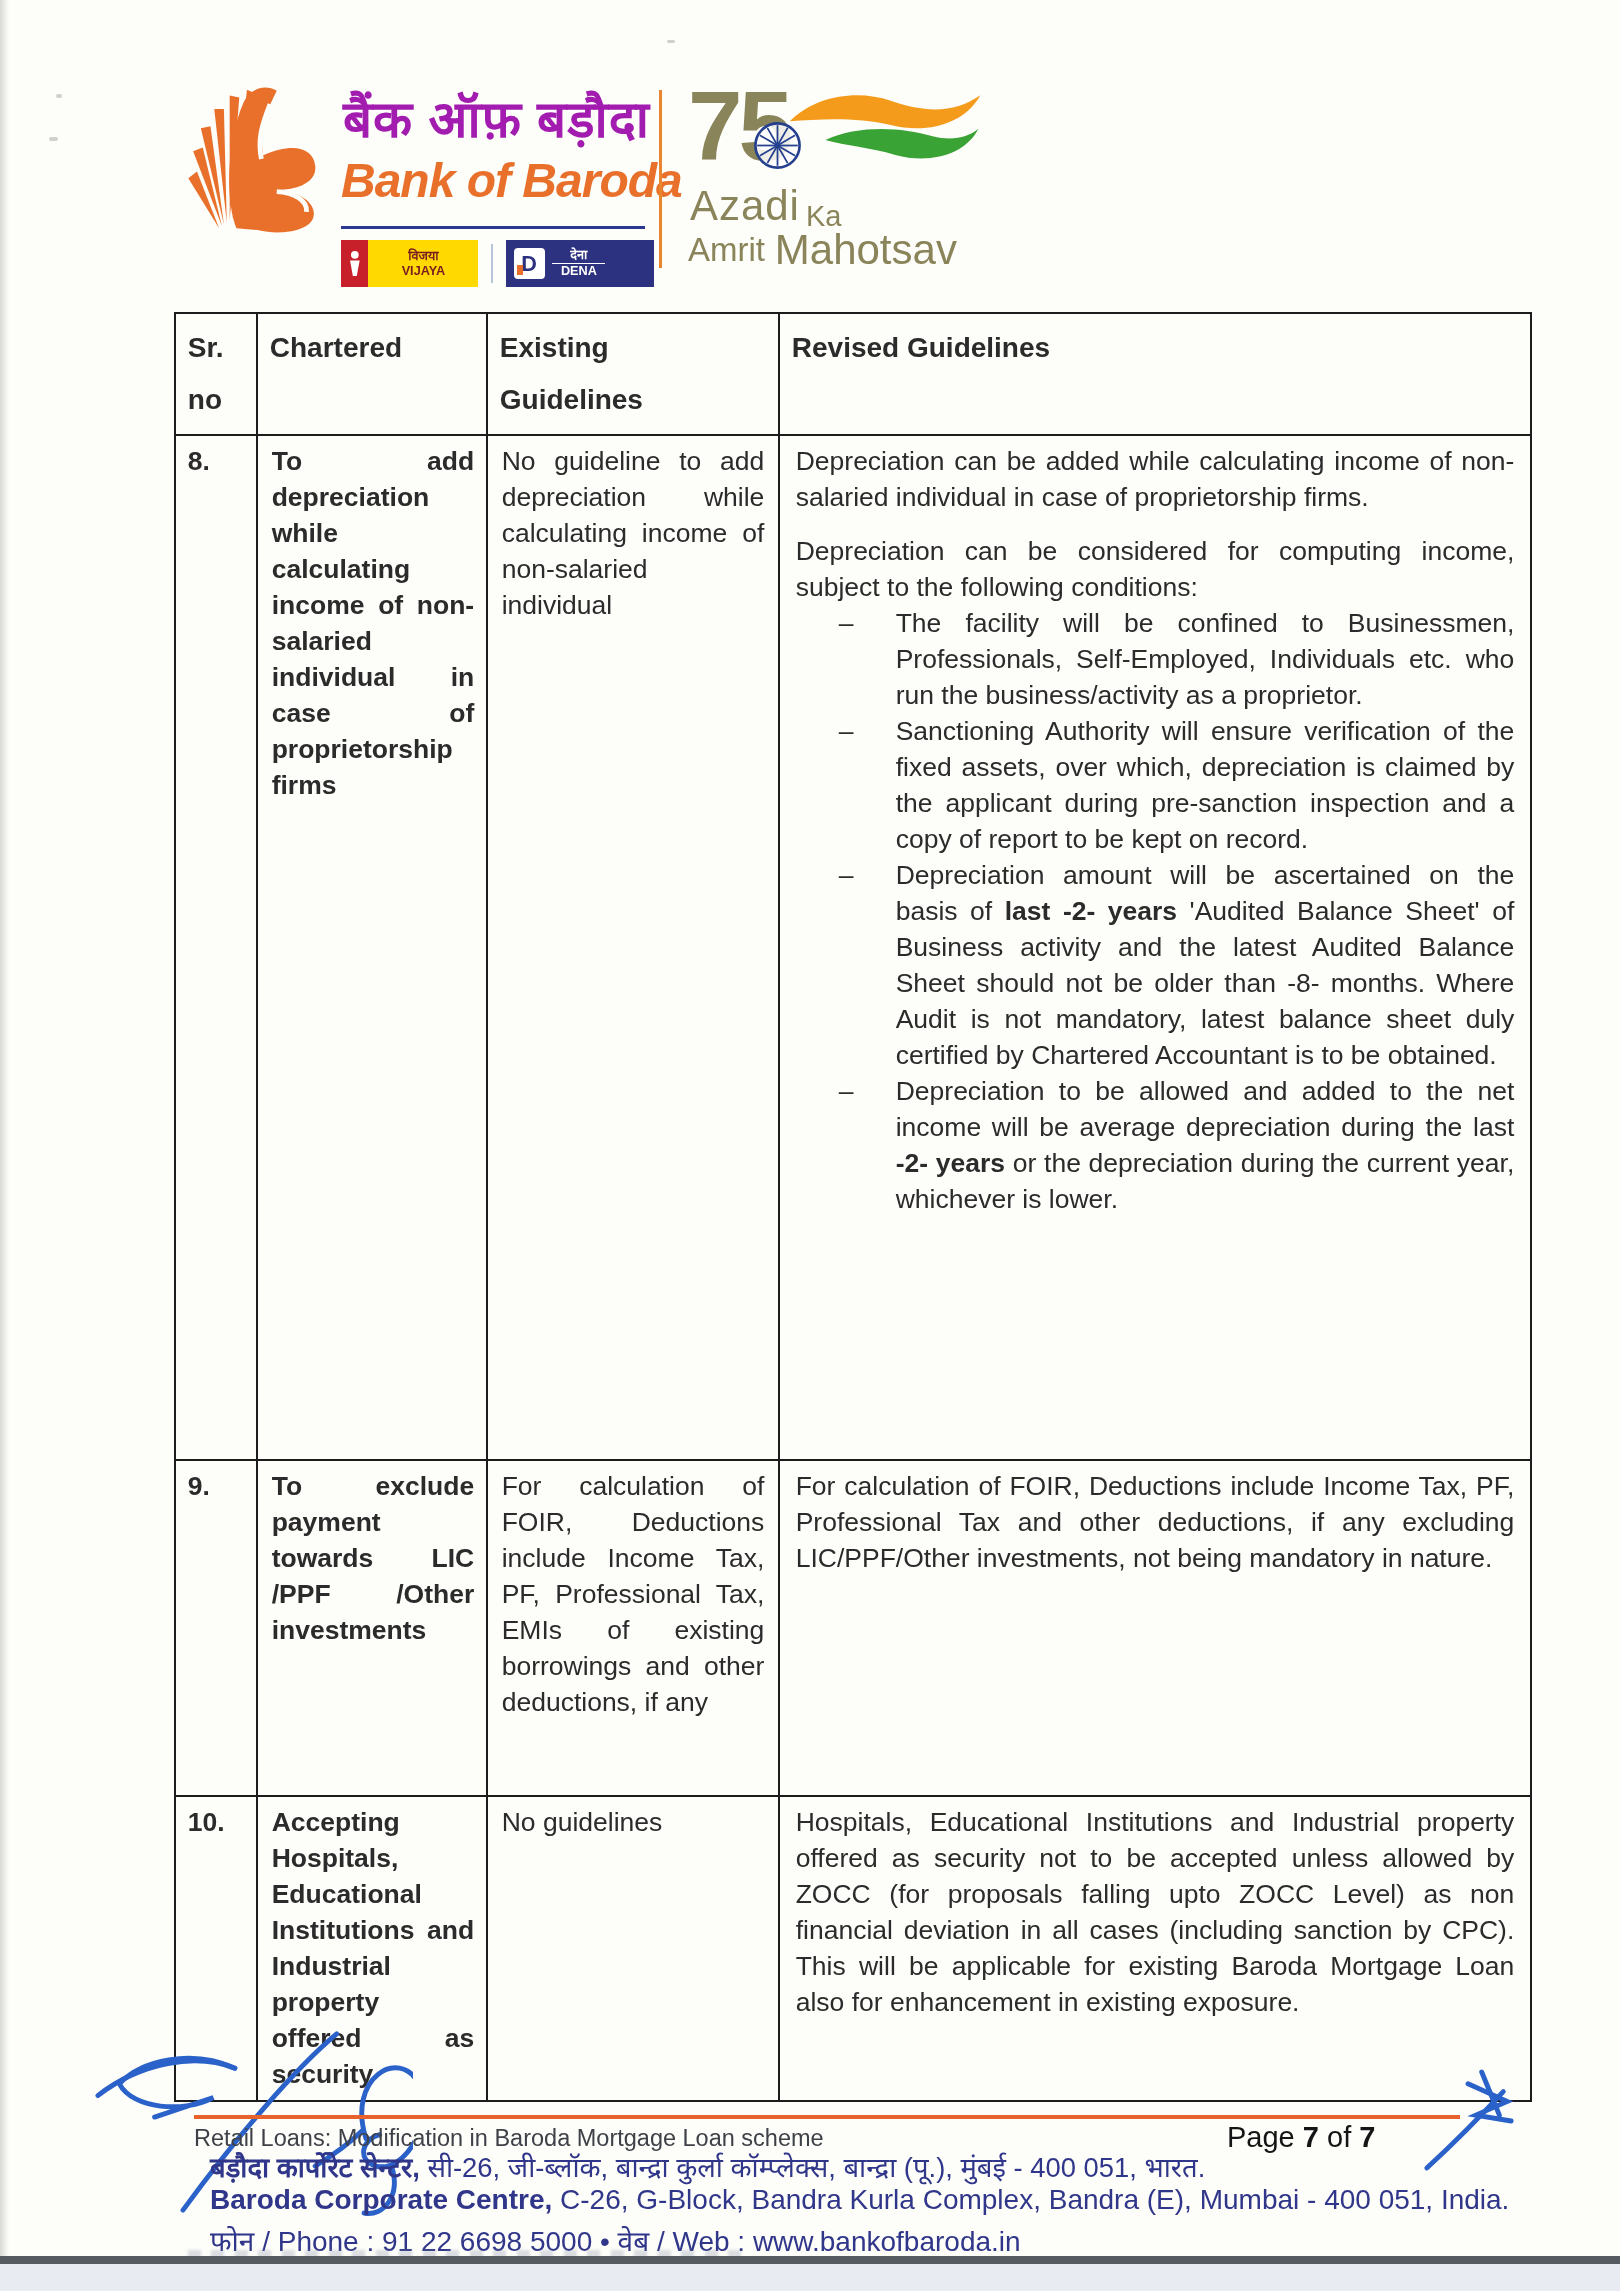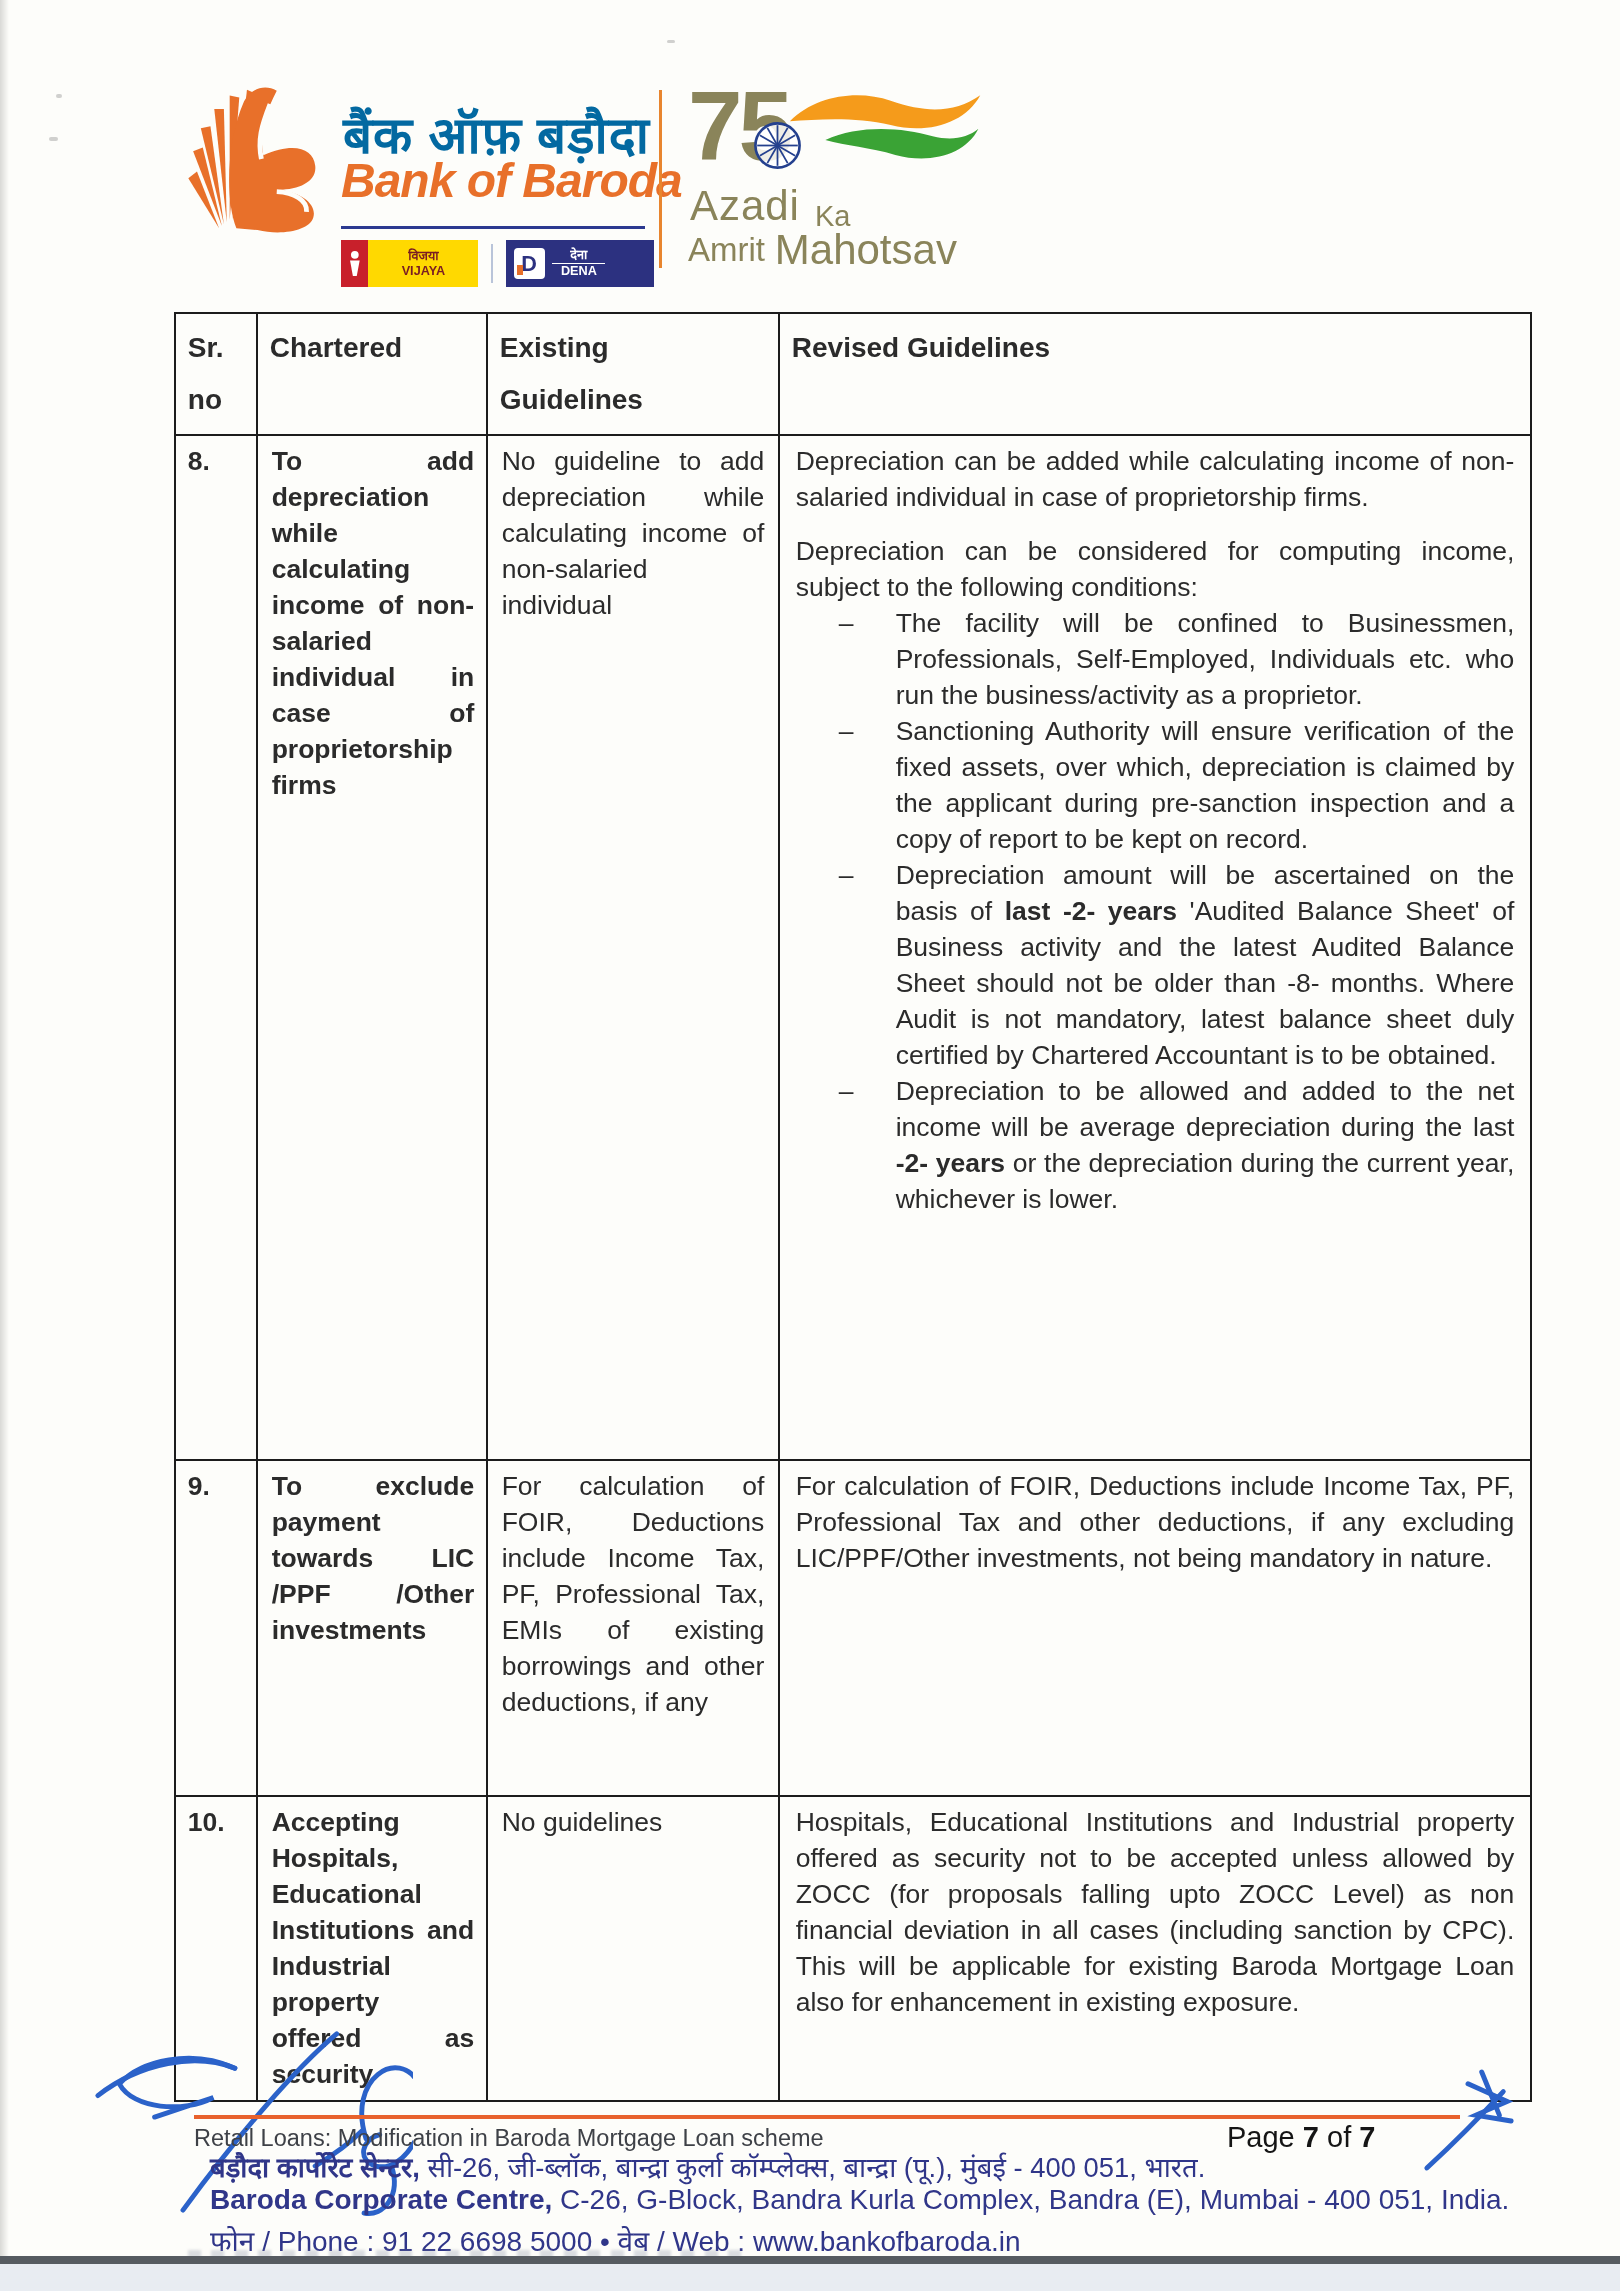--- a/index.html
+++ b/index.html
@@ -7,22 +7,22 @@
     position:relative; width:1620px; height:2292px;
     background:#fdfdfa; overflow:hidden;
     font-family:"Liberation Sans", sans-serif;
     color:#2b2b2b;
   }
   .page-left-edge { position:absolute; left:0; top:0; width:8.8px; height:2292px;
     background:linear-gradient(to right, #d9d9d6, rgba(255,255,255,0)); }
 
   
   .emblem { position:absolute; left:186px; top:84px; width:145px; height:149px; }
-  .bank-hi { position:absolute; left:343px; top:98px; font-size:51px; font-weight:bold;
-    color:#0369a1; letter-spacing:1px; }
+  .bank-hi { position:absolute; left:343px; top:82px; font-size:51px; font-weight:bold;
+    color:#a21caf; letter-spacing:1px; }
   .bank-en { position:absolute; left:341px; top:153px; font-size:48px; font-weight:bold;
     font-style:italic; color:#e8702a; letter-spacing:-1px; }
   .blue-rule { position:absolute; left:341px; top:226px; width:304px; height:2.9px; background:#2b3990; }
 
   .legacy { position:absolute; left:341px; top:240px; height:47px; display:flex; align-items:stretch; }
   .vijaya-red { width:27.4px; background:#c8202b; display:flex; align-items:center; justify-content:center; }
   .vijaya-yellow { width:110px; background:#ffd900; display:flex; flex-direction:column;
     align-items:center; justify-content:center; }
   .vijaya-yellow span { color:#7a1d23; font-weight:bold; font-size:12.7px; line-height:14.7px; }
   .legacy-gap { width:27.4px; display:flex; align-items:center; justify-content:center; }
@@ -38,21 +38,21 @@
   .orange-divider { position:absolute; left:659px; top:90px; width:2.9px; height:178px; background:#e8852e; }
 
   .azadi { position:absolute; left:686px; top:78px; width:314px; height:196px; }
   .a75 { position:absolute; left:2px; top:-7.8px; font-size:98px; font-weight:bold;
     color:#8a845a; letter-spacing:-3.9px; }
   .chakra { position:absolute; left:65px; top:41px; width:53px; height:53px; }
   .flag { position:absolute; left:102px; top:5.9px; width:196px; height:84px; }
   .aline1 { position:absolute; left:3.9px; top:104px; white-space:nowrap; color:#8a845a; }
   .aline2 { position:absolute; left:2px; top:145px; white-space:nowrap; color:#8a845a; }
   .az-big { font-size:42px; letter-spacing:1px; }
-  .az-ka { font-size:29px; position:relative; top:5.9px; margin-left:15px; }
+  .az-ka { font-size:29px; position:relative; top:5.9px; margin-left:6px; }
   .az-med { font-size:33px; }
   .az-big2 { font-size:42px; margin-left:9.8px; position:relative; top:2.9px; }
 
   .speck { position:absolute; background:#9a9a9a; opacity:.45; border-radius:2px; }
 
   
   table.gl { position:absolute; left:174px; top:312px; width:1357px;
     border-collapse:collapse; table-layout:fixed; }
   .gl th, .gl td { border:2.9px solid #1c1c1c; vertical-align:top; }
   .gl th { text-align:left; font-size:28px; line-height:52px; padding:7.8px 11.8px; font-weight:bold; }

